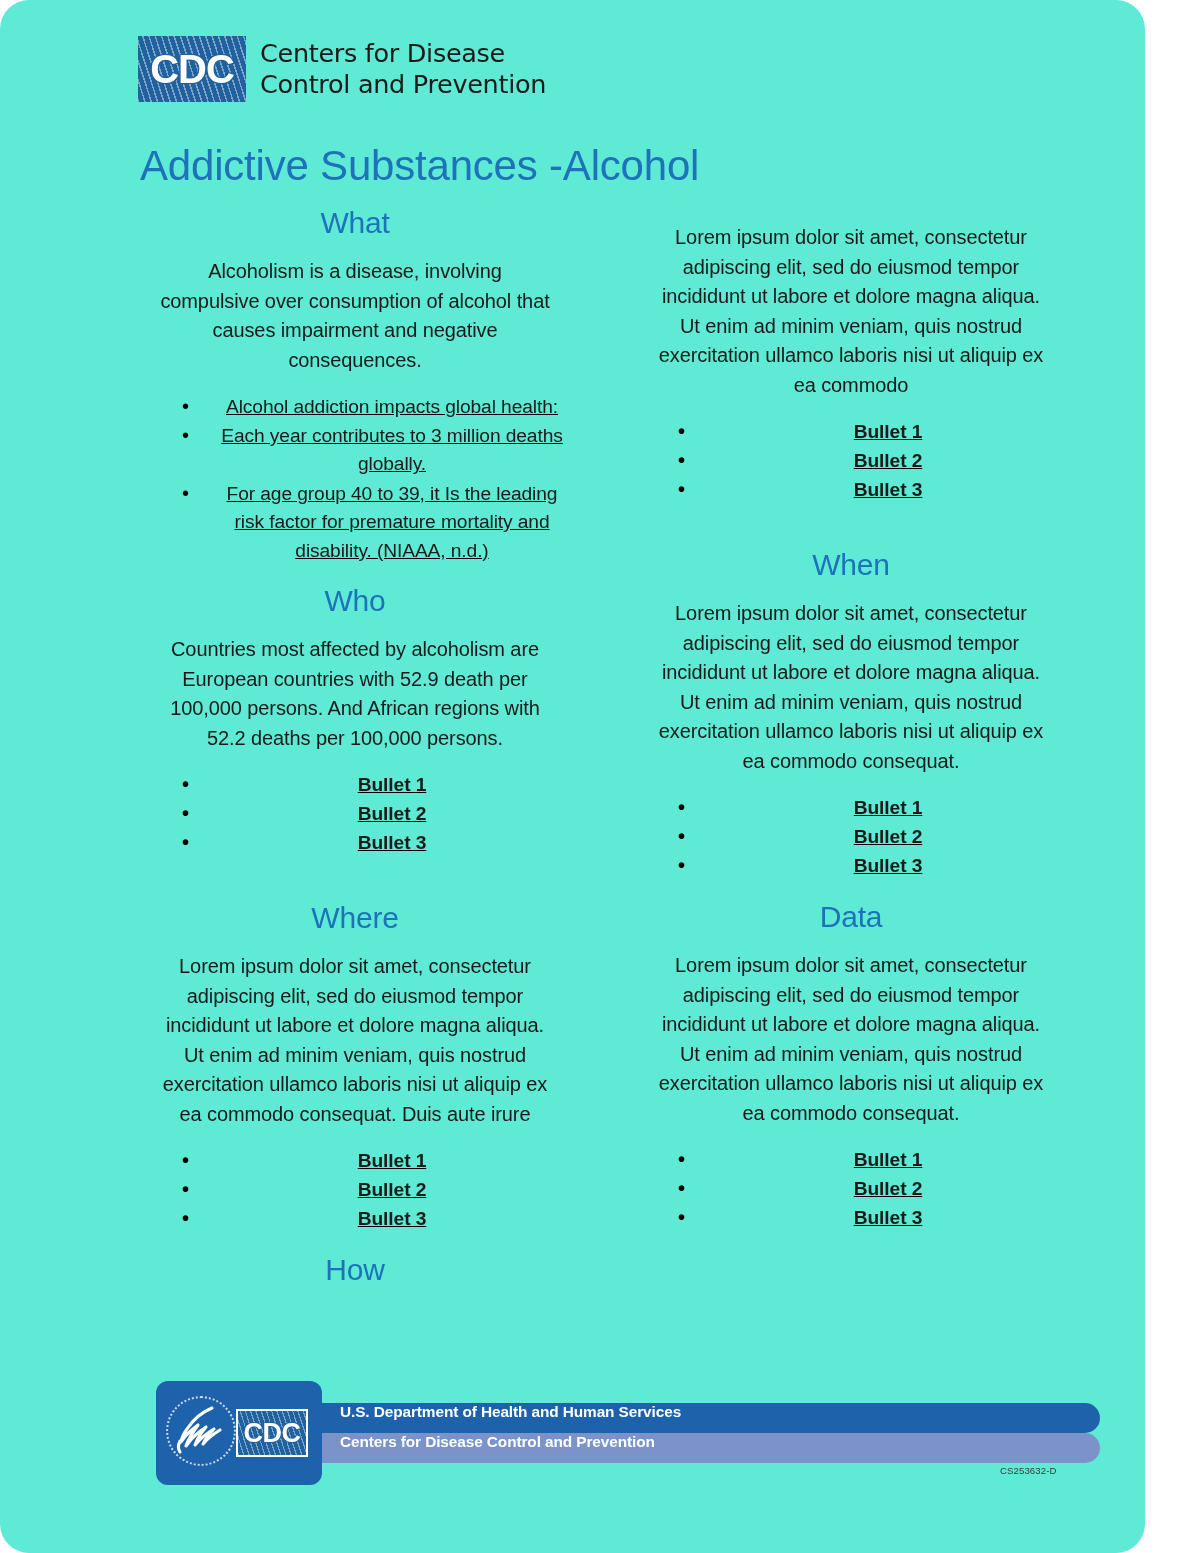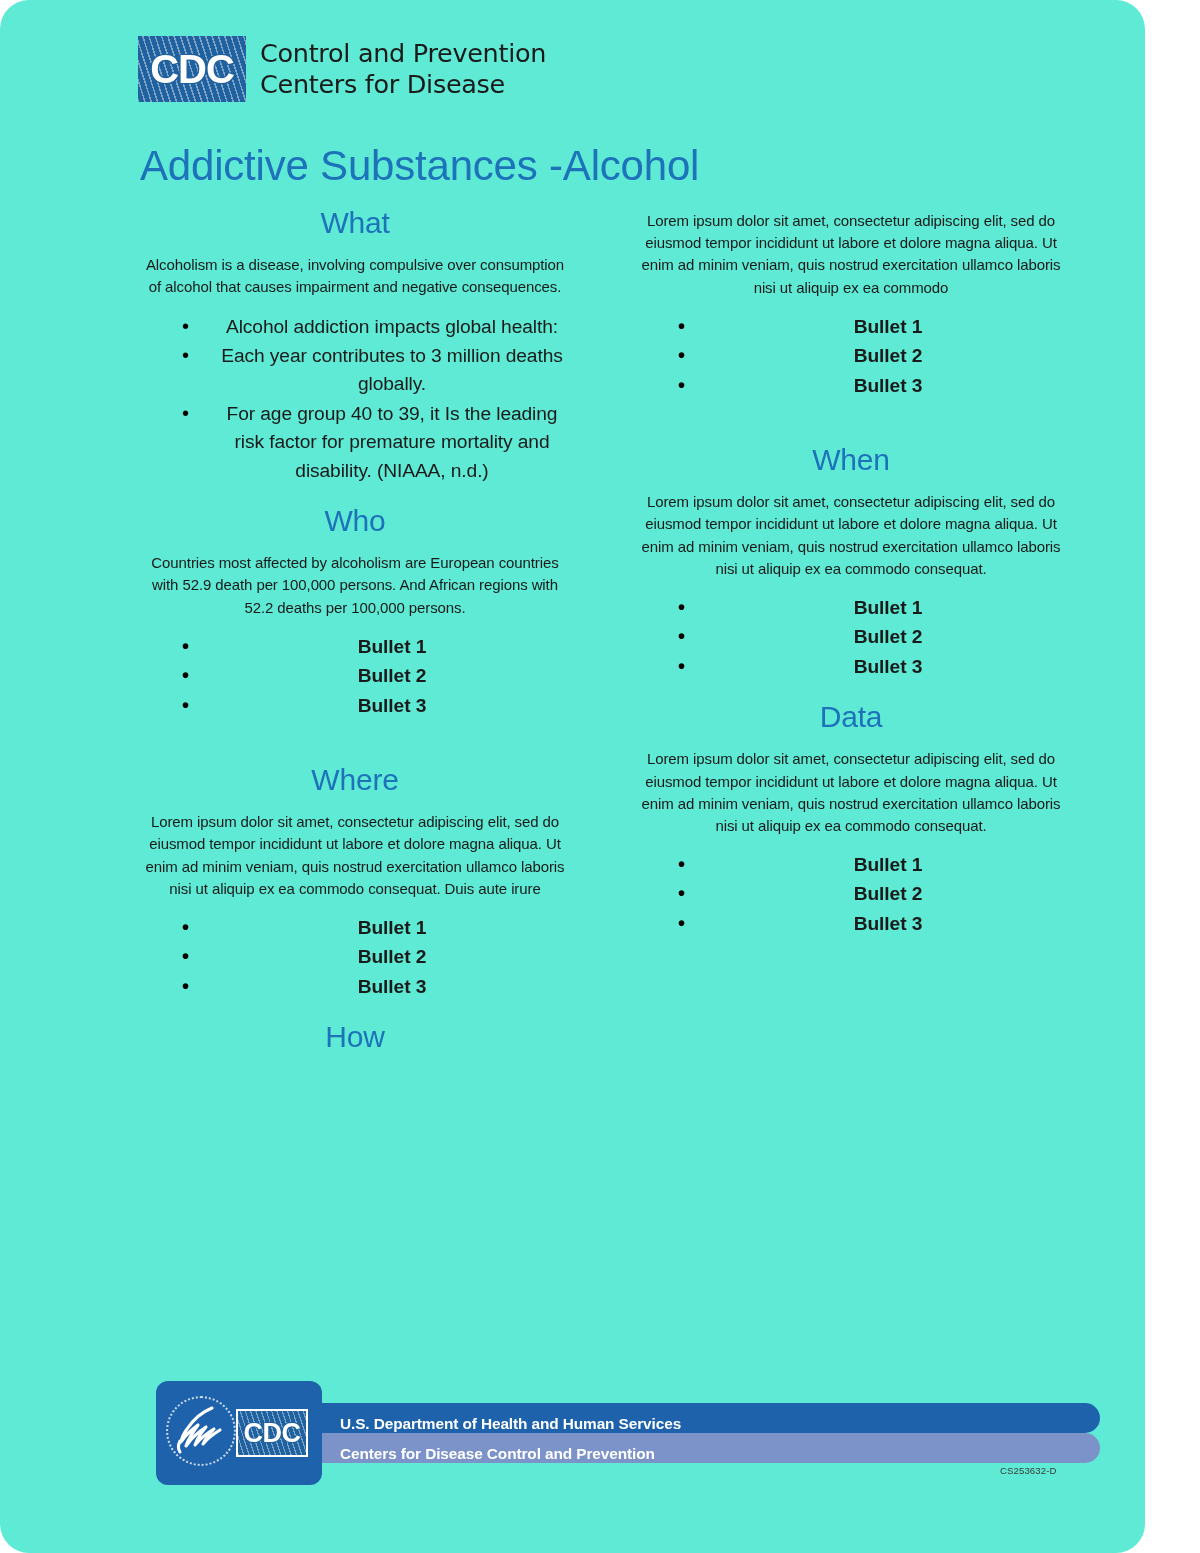--- a/index.html
+++ b/index.html
@@ -105,31 +105,32 @@
   h2.section-head {
     font-size: 30px;
     line-height: 1.14;
     font-weight: normal;
     color: #1d72ba;
     letter-spacing: -0.2px;
     margin: 0 0 14px 0;
   }
 
   p.body-text {
-    font-size: 15px;
+    font-size: 20px;
     line-height: 1.48;
     color: #1a1a1a;
-    margin: 4px;
+    margin: 17px;
     letter-spacing: -0.1px;
   }
 
   ul.bullets {
     list-style: none;
     margin: 14px 0 0 0;
     padding: 0 0 0 42px;
+    text-decoration: underline;
   }
   ul.bullets li {
     position: relative;
     font-size: 19.2px;
     line-height: 1.48;
     color: #1a1a1a;
     letter-spacing: -0.1px;
     padding-left: 32px;
     margin-bottom: 1px;
   }
@@ -216,21 +217,21 @@
     position: absolute;
     left: 162px;
     top: 22px;
     width: 782px;
     height: 60px;
   }
   .bar {
     position: relative;
     height: 30px;
     display: flex;
-    align-items: flex-end;
+    align-items: flex-start;
     padding-left: 22px;
     color: #ffffff;
     font-size: 15.4px;
     font-weight: bold;
     letter-spacing: -0.1px;
     border-top-right-radius: 15px;
     border-bottom-right-radius: 15px;
   }
   .bar-top    { background: #1d62ab; }
   .bar-bottom { background: #7c93ca; }
@@ -250,22 +251,22 @@
 <body>
 
 <div class="page">
 
   <div class="header">
     <div class="cdc-mark">
       <div class="hatch"></div>
       <div class="letters">CDC</div>
     </div>
     <div class="cdc-wordmark">
+      <div>Centers for Disease</div>
       <div>Control and Prevention</div>
-      <div>Centers for Disease</div>
     </div>
   </div>
 
   <h1 class="doc-title">Addictive Substances -Alcohol</h1>
 
   <div class="columns">
 
     <div class="col col-left">
 
       <section>

